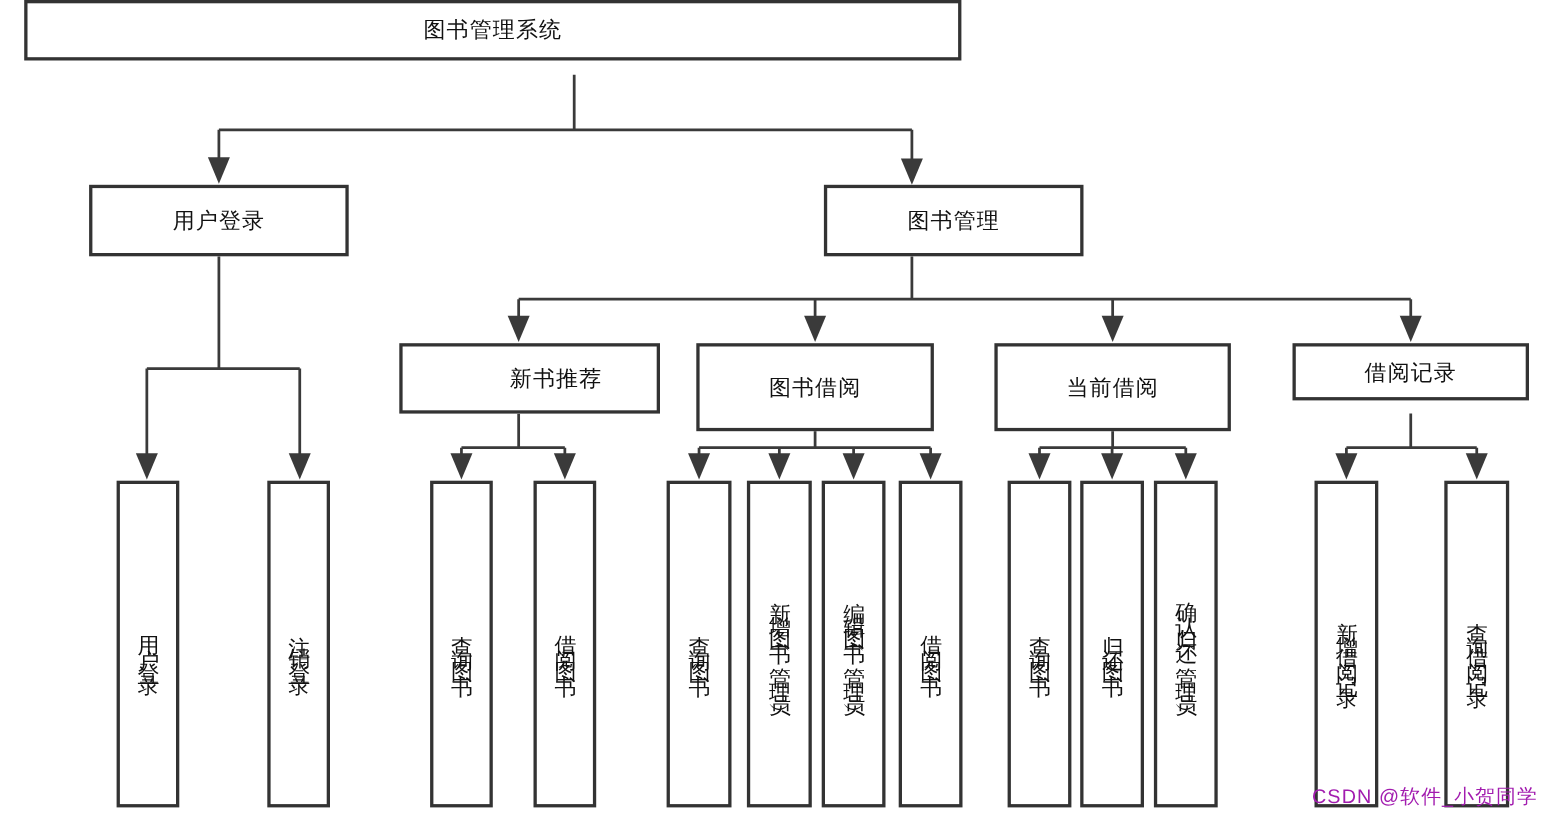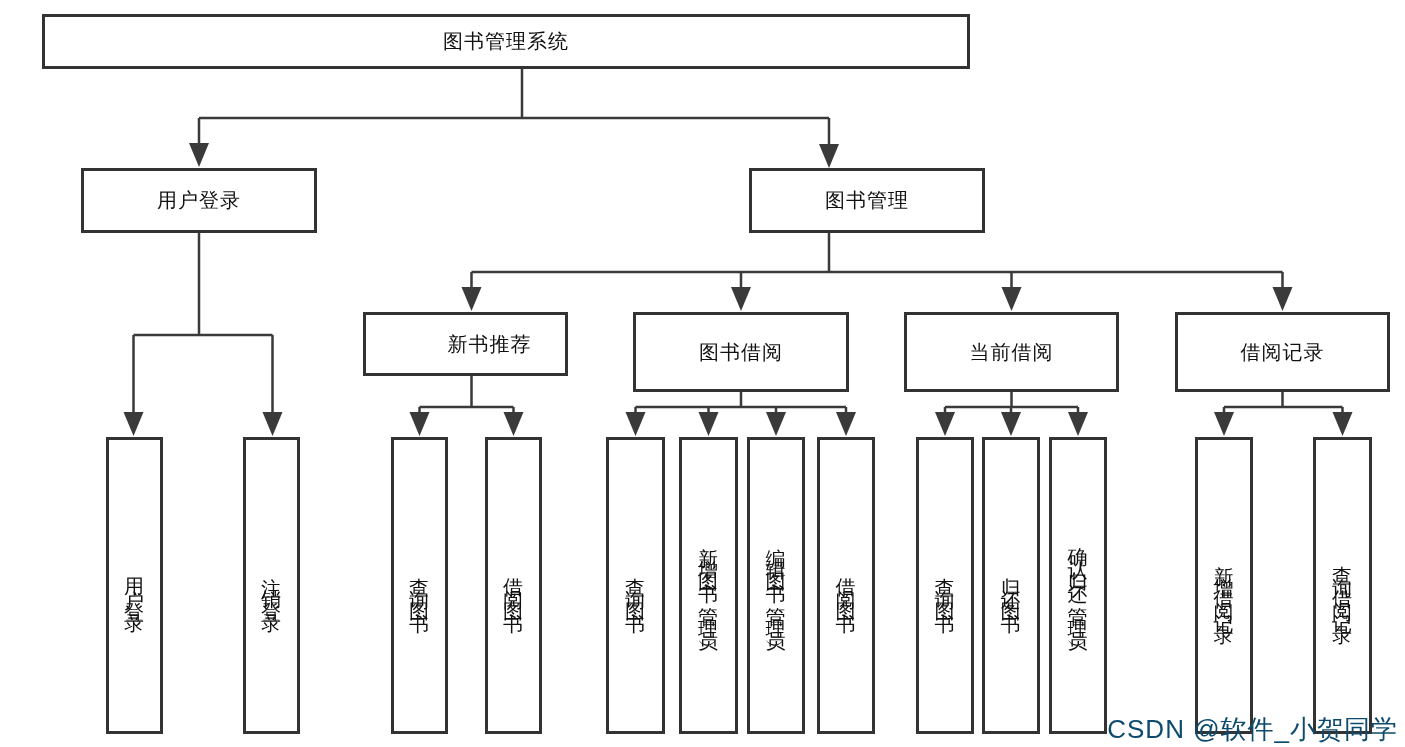--- a/index.html
+++ b/index.html
@@ -50,22 +50,22 @@
     text-orientation: mixed;
     font-size: 20px;
     line-height: 1;
     letter-spacing: 12px;
     display: block;
   }
   .watermark {
     position: absolute;
     top: 712px;
     right: 7px;
-    font-size: 26px;
-    color: #0c4a6e;
+    font-size: 18px;
+    color: #a21caf;
     letter-spacing: 1px;
     white-space: nowrap;
     text-align: center;
   }
 </style>
 </head>
 <body>
 
 <div class="canvas">
 
@@ -94,29 +94,29 @@
       <polygon points="766,412 786,412 776,436"></polygon>
       <polygon points="836,412 856,412 846,436"></polygon>
       <polygon points="935,412 955,412 945,436"></polygon>
       <polygon points="1001,412 1021,412 1011,436"></polygon>
       <polygon points="1068,412 1088,412 1078,436"></polygon>
       <polygon points="1214,412 1234,412 1224,436"></polygon>
       <polygon points="1332.5,412 1352.5,412 1342.5,436"></polygon>
     </g>
   </svg>
 
-  <div class="node" style="left:22px; top:14px; width:928px; height:55px;margin-left:20px;">图书管理系统</div>
+  <div class="node" style="left:22px; top:0; width:852px; height:55px;">图书管理系统</div>
 
   <div class="node" style="left:81px; top:168px; width:236px; height:65px;">用户登录</div>
   <div class="node" style="left:749px; top:168px; width:236px; height:65px;">图书管理</div>
 
-  <div class="node" style="left:363px; top:312px; width:205px; height:64px;padding-left:48px;">新书推荐</div>
+  <div class="node" style="left:363px; top:312px; width:237px; height:64px;padding-left:48px;">新书推荐</div>
   <div class="node" style="left:633px; top:312px; width:216px; height:80px;">图书借阅</div>
   <div class="node" style="left:904px; top:312px; width:215px; height:80px;">当前借阅</div>
-  <div class="node" style="left:1175px; top:312px; width:215px; height:80px;">借阅记录</div>
+  <div class="node" style="left:1175px; top:312px; width:215px; height:52px;">借阅记录</div>
 
   <div class="leaf" style="left:106px; width:57px;">
     <span>用户登录</span>
     </div>
   <div class="leaf" style="left:243px; width:57px;">
     <span>注销登录</span>
     </div>
 
   <div class="leaf" style="left:391px; width:57px;">
     <span>查询图书</span>

